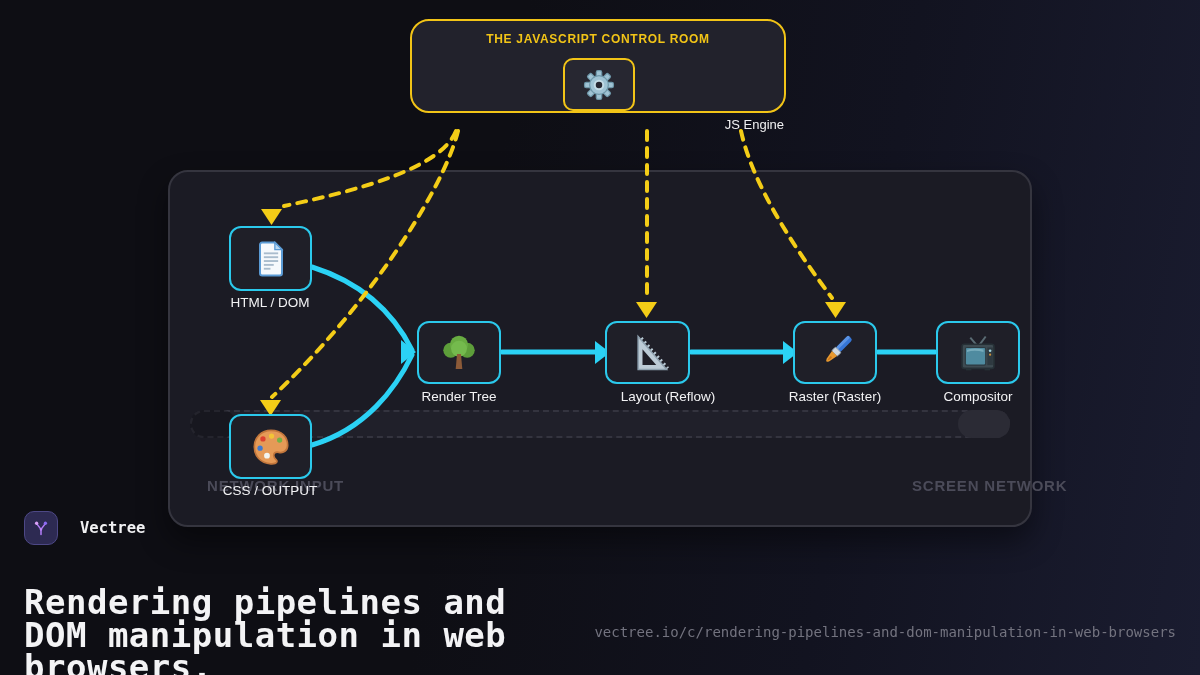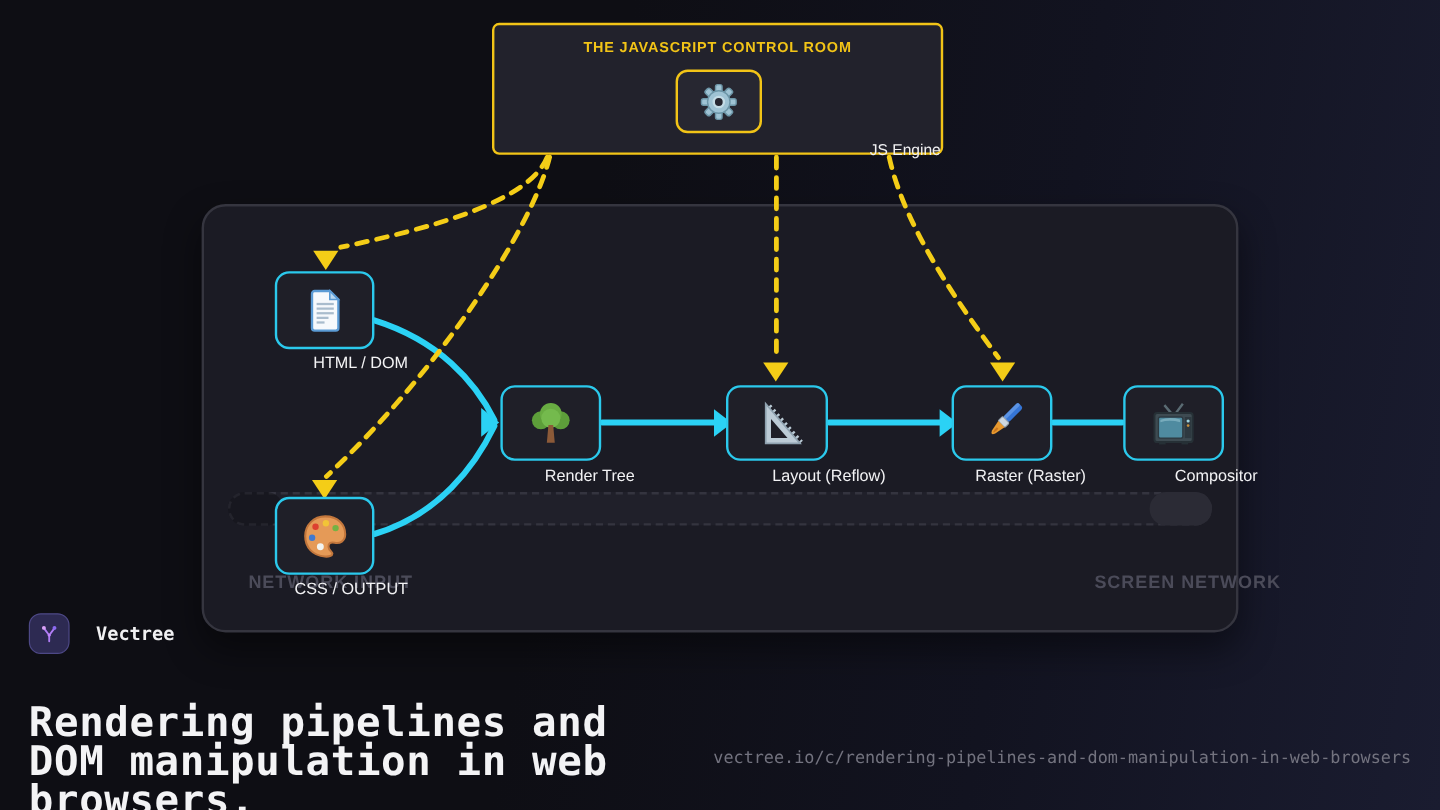--- a/index.html
+++ b/index.html
@@ -3,22 +3,22 @@
 <meta charset="utf-8">
 <style>
   html,body{margin:0;padding:0;background:#000;}
   .canvas{
     position:relative;width:1200px;height:675px;overflow:hidden;
     background:linear-gradient(100deg,#0e0e14 40%,#121320 70%,#1a1c30 100%);
     font-family:"Liberation Sans",sans-serif;
   }
   
   .control-room{
-    position:absolute;left:410px;top:19px;width:376px;height:110px;
-    background:#22222c;border:2px solid #f2c417;border-radius:6px;
+    position:absolute;left:410px;top:19px;width:376px;height:94px;
+    background:#22222c;border:2px solid #f2c417;border-radius:19px;
     box-sizing:border-box;z-index:8;
   }
   .cr-title{
     margin-top:11px;text-align:center;font-size:12px;font-weight:bold;
     letter-spacing:.7px;color:#f2c417;
   }
   .js-box{
     position:absolute;left:151px;top:37px;width:72px;height:53px;
     background:#272731;border:2px solid #f2c417;border-radius:10px;
     display:flex;align-items:center;justify-content:center;box-sizing:border-box;
@@ -50,21 +50,21 @@
     position:absolute;z-index:2;font-size:15px;font-weight:bold;
     letter-spacing:.8px;color:#4b4b59;
   }
   
   .node{
     position:absolute;background:#1f1f28;border:2.5px solid #2bc9ec;
     border-radius:12px;box-sizing:border-box;display:flex;
     align-items:center;justify-content:center;z-index:10;
   }
   .node-label{
-    position:absolute;width:140px;text-align:right;z-index:11;
+    position:absolute;width:140px;text-align:center;z-index:11;
     font-size:13.5px;color:#f2f2f4;
   }
   .overlay{position:absolute;left:0;top:0;z-index:5;pointer-events:none;}
   
   .logo{
     position:absolute;left:24px;top:511px;width:34px;height:34px;
     background:#2d2a52;border:1px solid #4d4886;border-radius:10px;
     box-sizing:border-box;display:flex;align-items:center;justify-content:center;
     z-index:12;
   }

